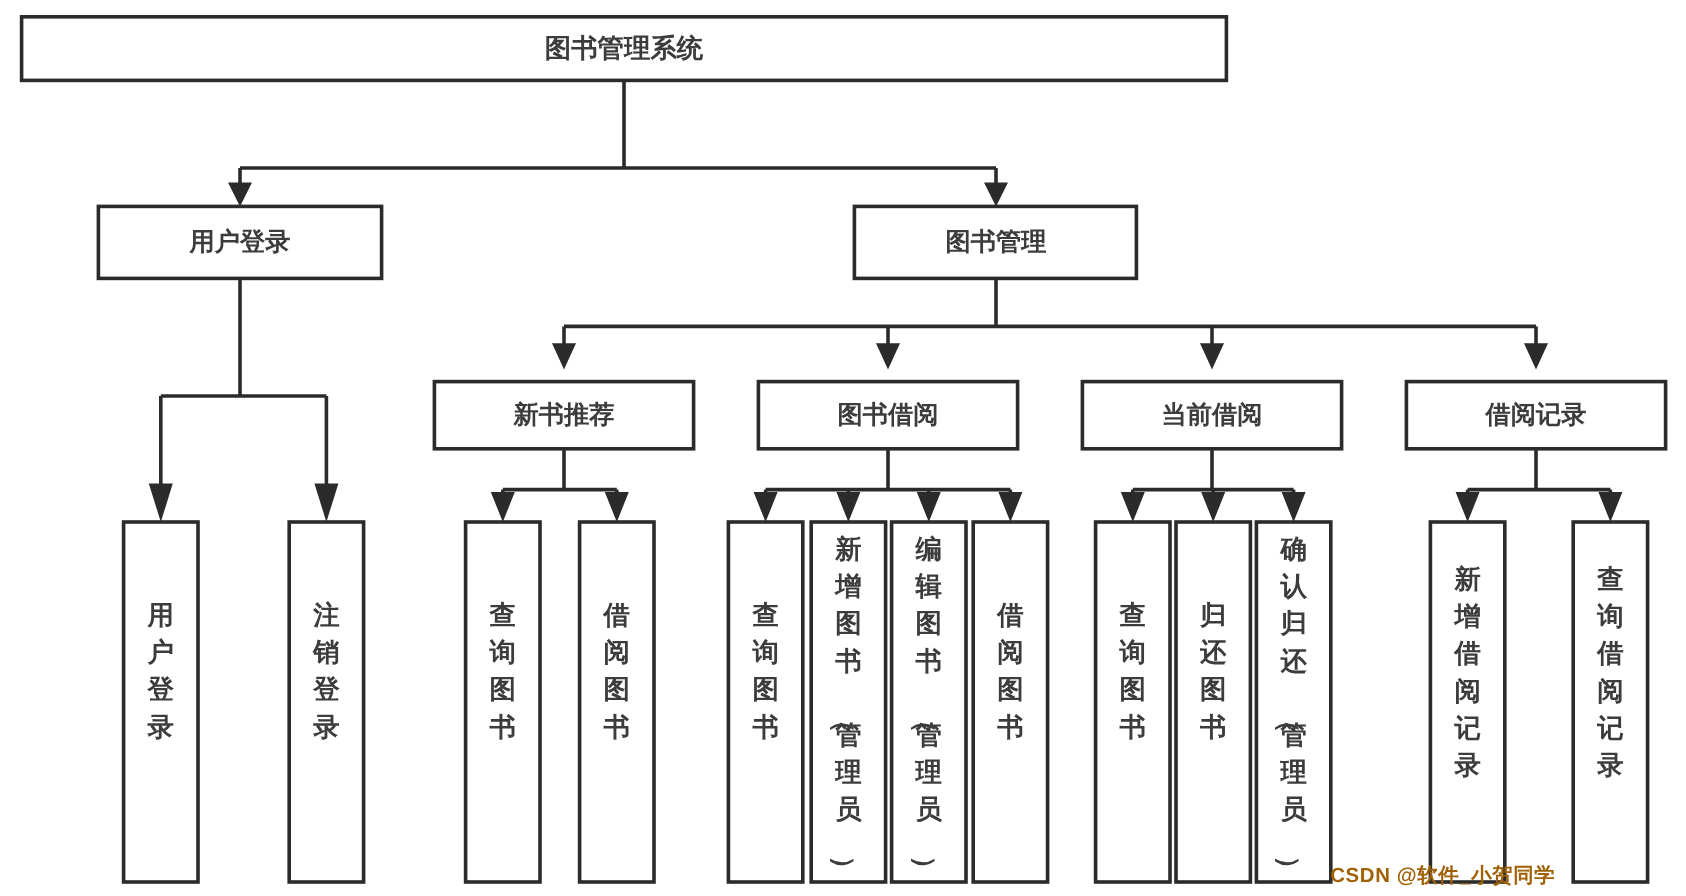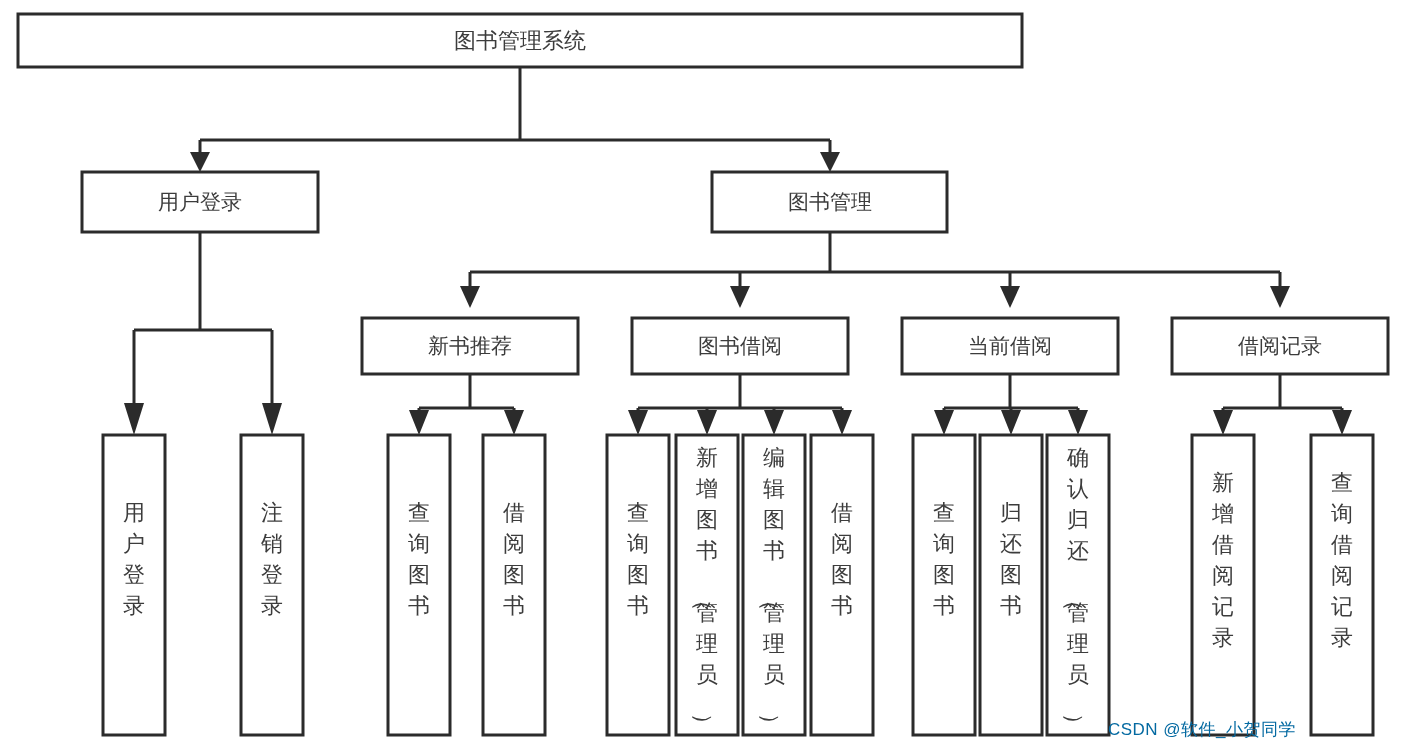--- a/index.html
+++ b/index.html
@@ -13,20 +13,21 @@
     font-family: "Liberation Sans", "DejaVu Sans", sans-serif;
     overflow: hidden;
     position: relative;
   }
   #diagram-root {
     position: absolute;
     left: 0;
     top: 0;
     width: 1304px;
     height: 747px;
+    font-weight: bold;
   }
   svg { display: block; }
   .node-rect {
     fill: #ffffff;
     stroke: #2b2b2b;
     stroke-width: 3;
   }
   .conn {
     stroke: #2b2b2b;
     stroke-width: 3;
@@ -53,21 +54,21 @@
     font-size: 22px;
     fill: #3c3c3c;
     text-anchor: middle;
   }
   .watermark {
     position: absolute;
     right: 8px;
     bottom: 6px;
     font-family: "Liberation Sans", "DejaVu Sans", sans-serif;
     font-size: 17px;
-    color: #0369a1;
+    color: #a16207;
     letter-spacing: 0.5px;
     white-space: nowrap;
     user-select: none;
   }
 </style>
 </head>
 <body>
 
 <div id="diagram-root">
   <svg width="1405" height="747" viewBox="0 0 1405 747" xmlns="http://www.w3.org/2000/svg">

